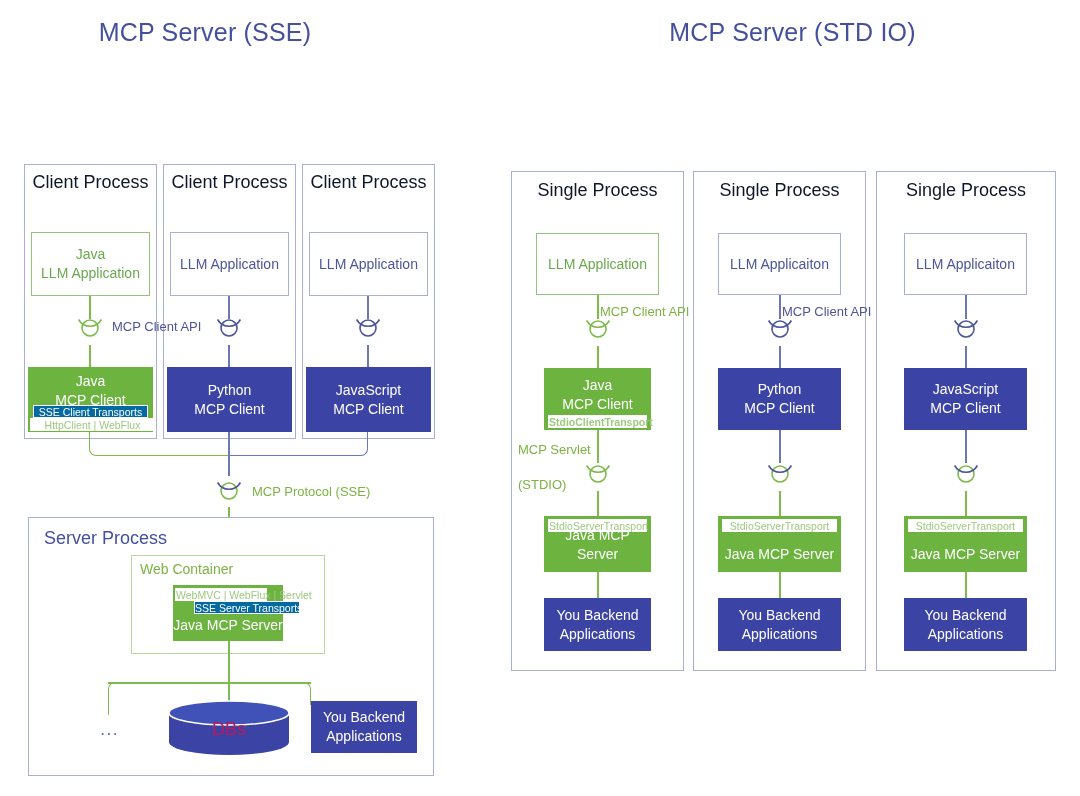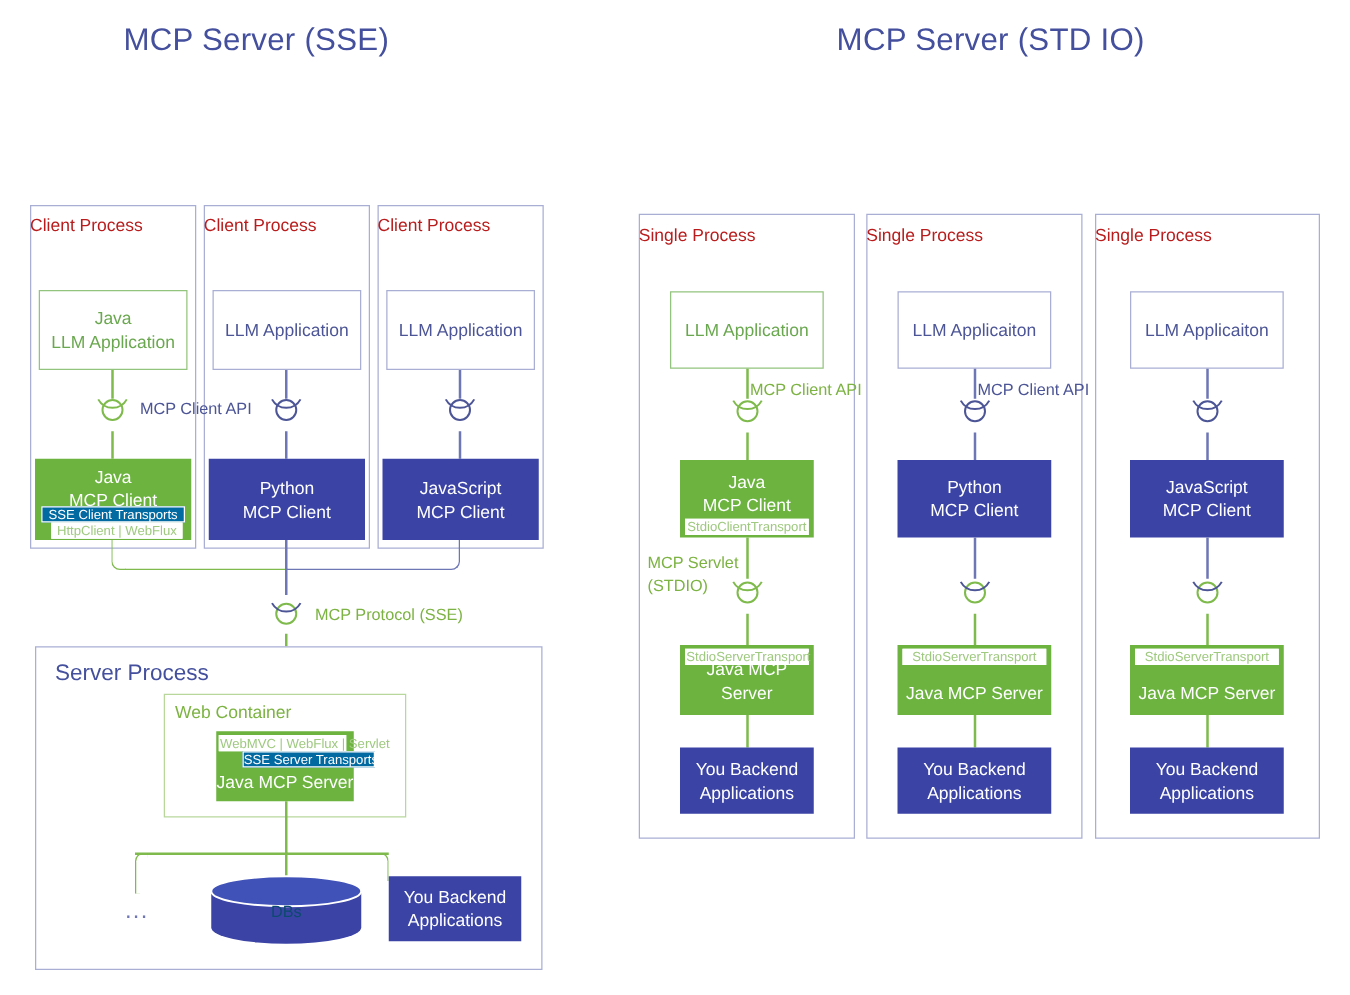--- a/index.html
+++ b/index.html
@@ -16,21 +16,21 @@
   .diagram-title{
     color:#44509d;font-size:25px;letter-spacing:.2px;
     text-align:center;white-space:nowrap;
   }
 
   
   .proc-frame{
     border:1px solid #a9aed4;background:#fff;
   }
   .proc-title{
-    color:#b91c1c;font-size:14px;text-align:left;white-space:nowrap;
+    color:#0f172a;font-size:18px;text-align:center;white-space:nowrap;
   }
 
   
   .box-outline{
     border:1px solid #a9aed4;background:#fff;
     display:flex;align-items:center;justify-content:center;
     text-align:center;color:#4c5596;font-size:14px;line-height:1.35;
   }
   .box-outline.green{border-color:#93c47d;color:#6aa84f;}
 
@@ -77,21 +77,21 @@
   .web-container-title{color:#7cb342;font-size:14px;white-space:nowrap;}
 
   
   .server-title{color:#44509d;font-size:18px;white-space:nowrap;}
 
   
   .cyl{position:absolute;}
   .cyl svg{display:block;overflow:visible;}
   .cyl-label{
     position:absolute;left:0;right:0;top:50%;transform:translateY(-45%);
-    text-align:center;color:#0c4a6e;font-size:13px;white-space:nowrap;
+    text-align:center;color:#be185d;font-size:18px;white-space:nowrap;
   }
 
   .ellipsis{color:#6e77b5;font-size:19px;letter-spacing:1px;white-space:nowrap;}
 </style>
 </head>
 <body>
 
 <div class="stage">
 
   <div class="abs diagram-title" style="left:645px;top:18px;width:295px;">MCP Server (STD IO)</div>
@@ -113,21 +113,21 @@
         <path d="M5.6 25.5 A13 13 0 0 1 28.4 25.5" fill="none" stroke="#7fba4c" stroke-width="1.6" transform="rotate(180 17 17)"></path>
       </svg>
   </div>
   <div class="abs line-v green" style="left:89px;top:345px;width:1.5px;height:22px;"></div>
 
   <div class="abs box-fill green" style="left:28px;top:367px;width:125px;height:65px;justify-content:flex-start;padding-top:5px;">
     <span>Java</span>
     <span>MCP Client</span>
   </div>
   <div class="abs strip on-green" style="left:33px;top:405px;width:115px;height:13px;">SSE Client Transports</div>
-  <div class="abs strip on-white" style="left:41px;top:418px;width:105px;height:13px;">HttpClient | WebFlux</div>
+  <div class="abs strip on-white" style="left:30px;top:418px;width:125px;height:13px;">HttpClient | WebFlux</div>
 
   <div class="abs proc-frame" style="left:163px;top:164px;width:133px;height:275px;"></div>
   <div class="abs proc-title" style="left:163px;top:172px;width:133px;">Client Process</div>
   <div class="abs box-outline" style="left:170px;top:232px;width:119px;height:64px;">
     <span>LLM Application</span>
   </div>
   <div class="abs line-v" style="left:228px;top:296px;width:1.5px;height:23px;"></div>
   <div class="abs socket" style="left:212px;top:311px;">
     <svg viewBox="0 0 34 34">
         <circle cx="17" cy="17" r="8" fill="#fff" stroke="#4c5596" stroke-width="1.6"></circle>
@@ -180,21 +180,21 @@
 
   <div class="abs proc-frame" style="left:28px;top:517px;width:406px;height:259px;"></div>
   <div class="abs server-title" style="left:44px;top:528px;text-align:center;">Server Process</div>
 
   <div class="abs web-container" style="left:131px;top:555px;width:194px;height:99px;"></div>
   <div class="abs web-container-title" style="left:140px;top:561px;">Web Container</div>
 
   <div class="abs box-fill green" style="left:173px;top:585px;width:110px;height:56px;justify-content:flex-end;padding-bottom:6px;">
     <span>Java MCP Server</span>
   </div>
-  <div class="abs strip on-white" style="left:175px;top:588px;width:102px;height:13px;">WebMVC | WebFlux | Servlet</div>
+  <div class="abs strip on-white" style="left:175px;top:588px;width:92px;height:13px;">WebMVC | WebFlux | Servlet</div>
   <div class="abs strip on-green" style="left:175px;top:601px;width:106px;height:13px;margin-left:19px;">SSE Server Transports</div>
 
   <div class="abs line-v green" style="left:228px;top:641px;width:1.5px;height:42px;"></div>
 
   <div class="abs line-h green" style="left:108px;top:682px;width:203px;"></div>
 
   <div class="abs elbow green" style="left:108px;top:682px;width:10px;height:33px;border-left-width:1.5px;border-top-width:1.5px;border-top-left-radius:7px;"></div>
 
   <div class="abs elbow green" style="left:300px;top:682px;width:11px;height:23px;border-right-width:1.5px;border-top-width:1.5px;border-top-right-radius:7px;"></div>
 
@@ -226,25 +226,25 @@
     <svg viewBox="0 0 34 34">
         <circle cx="17" cy="17" r="8" fill="#fff" stroke="#7fba4c" stroke-width="1.6"></circle>
         <path d="M5.6 25.5 A13 13 0 0 1 28.4 25.5" fill="none" stroke="#7fba4c" stroke-width="1.6" transform="rotate(180 17 17)"></path>
       </svg>
   </div>
   <div class="abs line-v green" style="left:597px;top:346px;width:1.5px;height:22px;"></div>
   <div class="abs box-fill green" style="left:544px;top:368px;width:107px;height:62px;justify-content:flex-start;padding-top:8px;">
     <span>Java</span>
     <span>MCP Client</span>
   </div>
-  <div class="abs strip on-white" style="left:548px;top:415px;width:99px;height:13px;">StdioClientTransport</div>
+  <div class="abs strip on-white" style="left:548px;top:415px;width:99px;height:13px;font-weight:bold;">StdioClientTransport</div>
   <div class="abs line-v green" style="left:597px;top:430px;width:1.5px;height:33px;"></div>
   <div class="abs conn-label green" style="left:518px;top:441px;line-height:1.45;">
     <span style="display:block;">MCP Servlet</span>
-    <span style="display:block;">(STDIO)</span>
+    <span style="display:block;margin-top:16px;">(STDIO)</span>
   </div>
   <div class="abs socket" style="left:581px;top:457px;">
     <svg viewBox="0 0 34 34">
         <circle cx="17" cy="17" r="8" fill="#fff" stroke="#7fba4c" stroke-width="1.6"></circle>
         <path d="M5.6 25.5 A13 13 0 0 1 28.4 25.5" fill="none" stroke="#7fba4c" stroke-width="1.6" transform="rotate(180 17 17)"></path>
       </svg>
   </div>
   <div class="abs line-v green" style="left:597px;top:491px;width:1.5px;height:25px;"></div>
   <div class="abs box-fill green" style="left:544px;top:516px;width:107px;height:56px;justify-content:flex-end;padding-bottom:8px;">
     <span>Java MCP Server</span>

